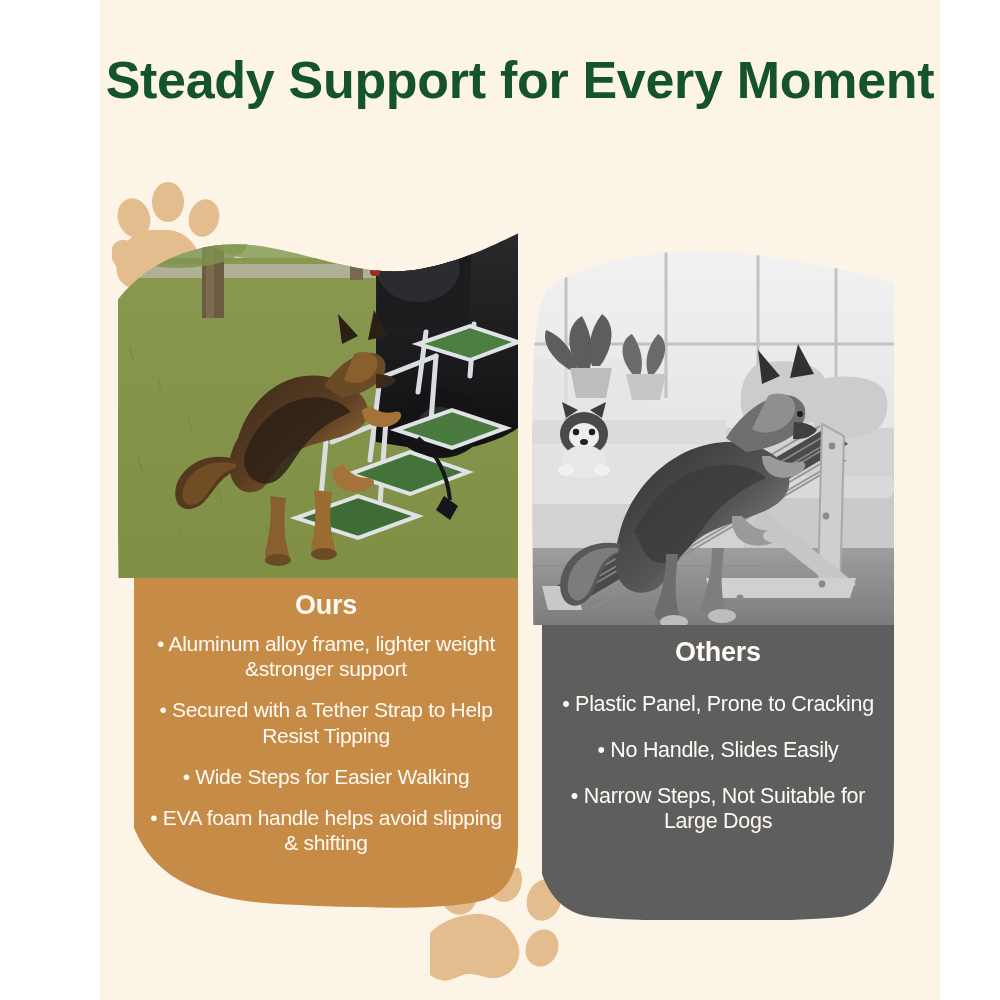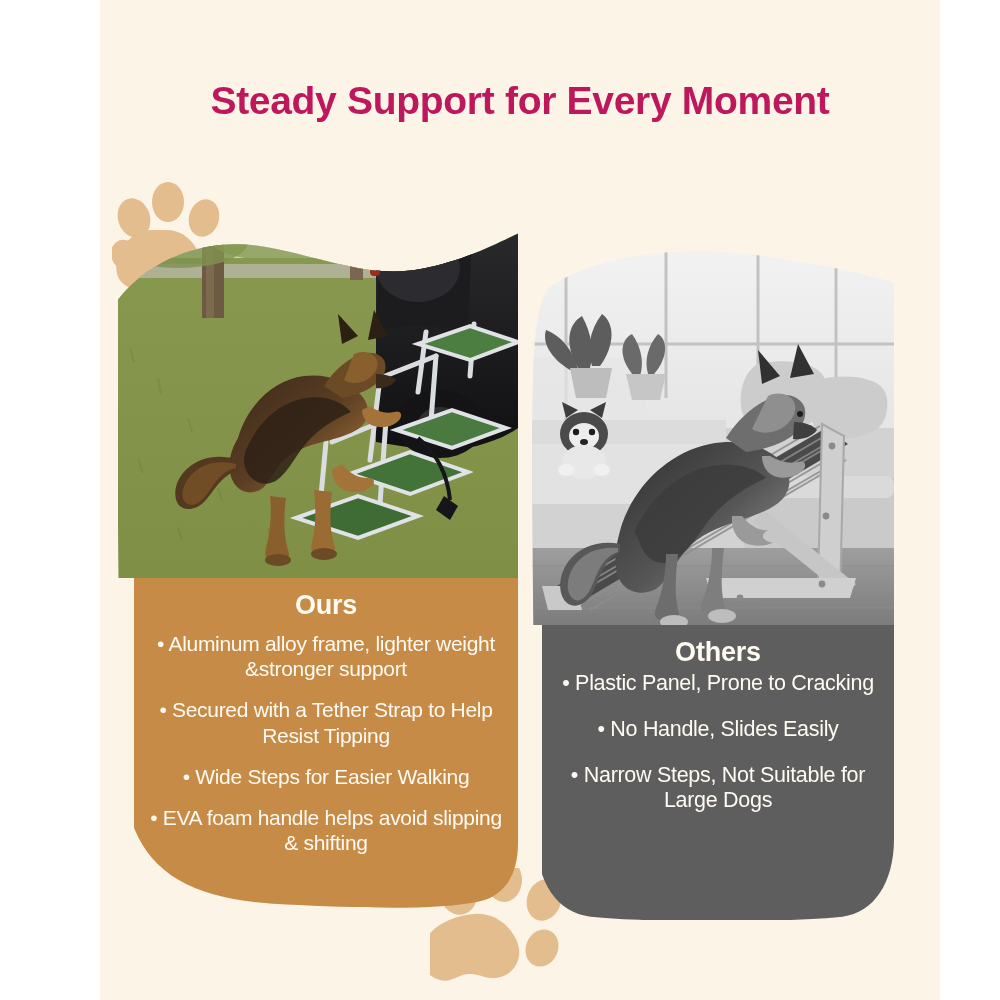--- a/index.html
+++ b/index.html
@@ -13,23 +13,23 @@
 
   
   #backdrop {
     position:absolute; left:100px; top:0; width:840px; height:1000px;
     background:#fdf4e8;
   }
 
   
   #header { position:absolute; left:100px; top:0; width:840px; text-align:center; }
   #title {
-    margin-top:80px;
-    font-size:39px; font-weight:bold; letter-spacing:-0.3px;
-    color:#be185d; line-height:1.1;
+    margin-top:52px;
+    font-size:52px; font-weight:bold; letter-spacing:-0.3px;
+    color:#14532d; line-height:1.1;
   }
   #subtitle {
     margin-top:16px;
     font-size:27px; font-weight:400; color:#141414; letter-spacing:-0.2px;
   }
 
   
   .paw { position:absolute; }
   #paw-tl { left:112px; top:178px; }
   #paw-bc { left:430px; top:868px; }
@@ -54,21 +54,21 @@
   .panel-title {
     color:#fffaf2; font-size:27px; font-weight:bold; letter-spacing:-0.2px;
     margin-bottom:10px;
   }
   .bullets { list-style:none; }
   .bullet {
     color:#fffaf2; font-size:21px; line-height:1.2; letter-spacing:-0.3px;
     margin-bottom:16px;
   }
   #panel-others .bullet { font-size:21.5px; margin-bottom:20px; }
-  #panel-others .panel-title { margin-bottom:3px; }
+  #panel-others .panel-title { margin-bottom:24px; }
 </style>
 </head>
 <body>
 
 <div id="stage">
 
   <div id="backdrop"></div>
 
   <div id="header">
     <div id="title">Steady Support for Every Moment</div>

